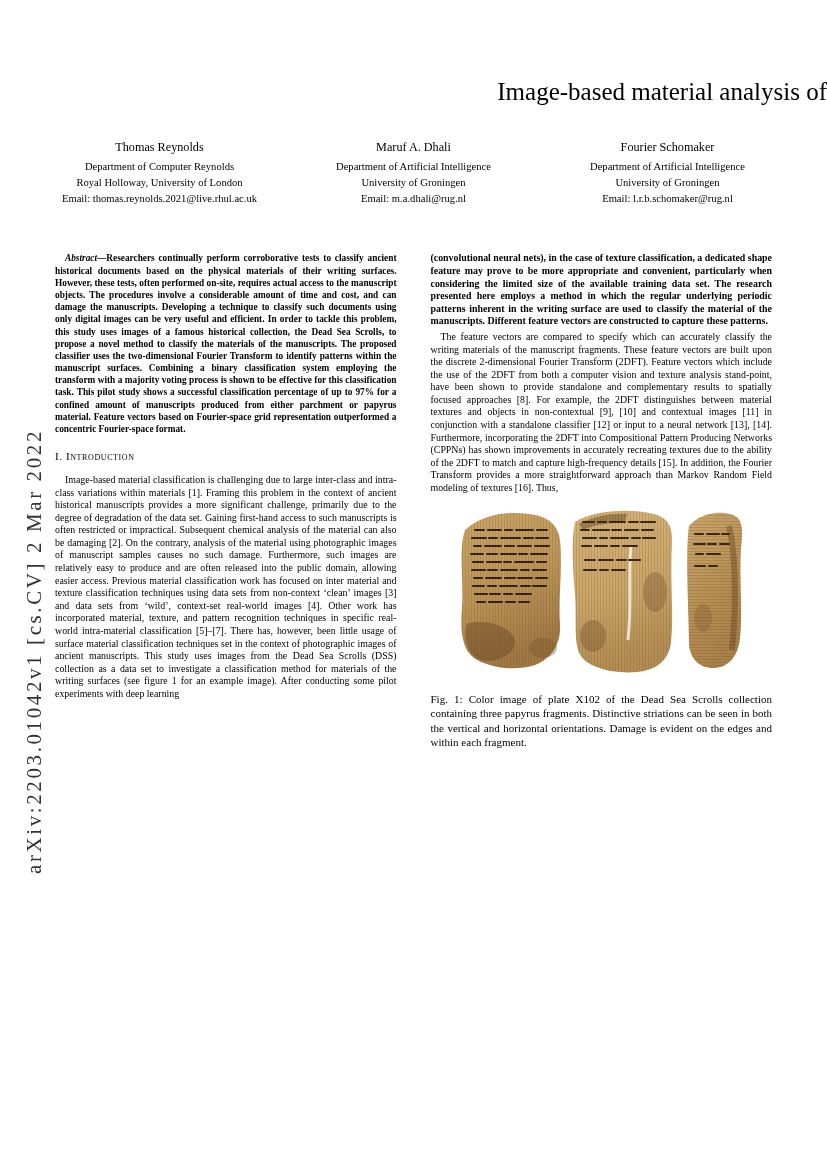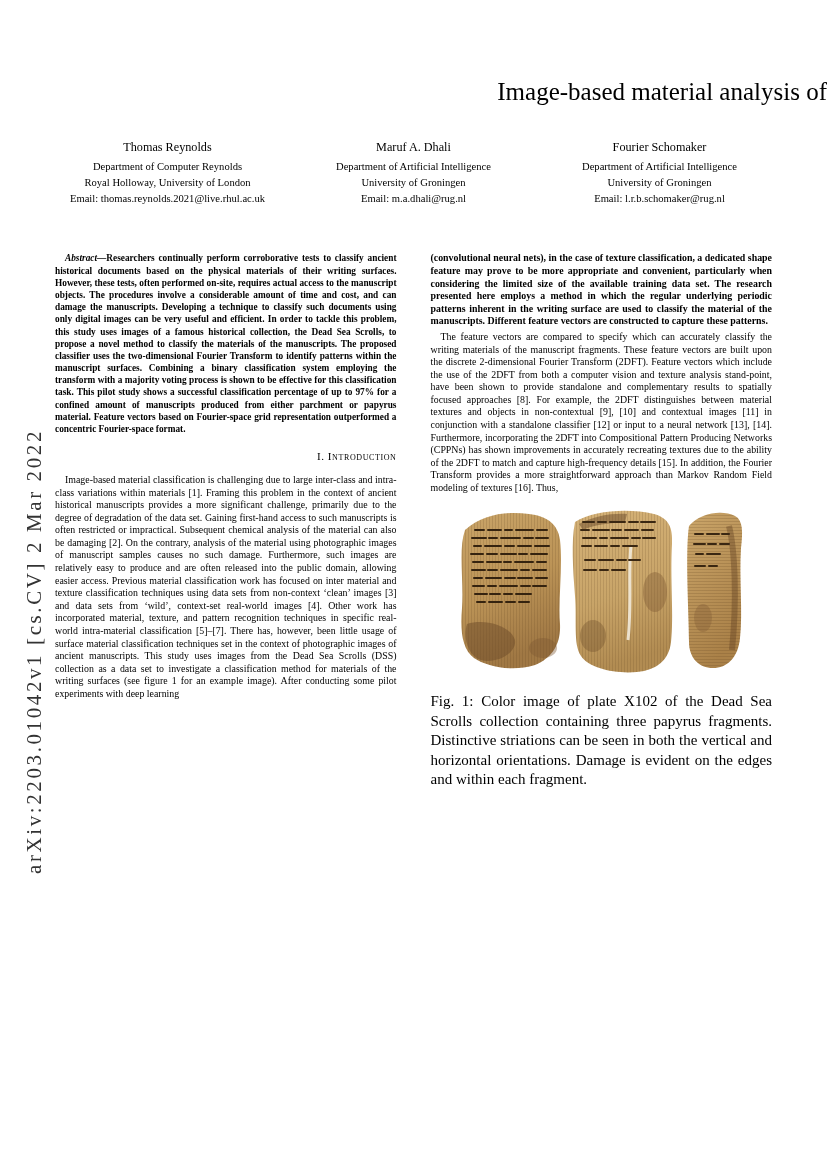--- a/index.html
+++ b/index.html
@@ -28,21 +28,21 @@
     margin-top: 74px;
     text-align: right;
     font-size: 25px;
     font-weight: normal;
     line-height: 1.42;
   }
 
   .authors {
     display: flex;
     justify-content: center;
-    gap: 4px;
+    gap: 12px;
     margin-top: 28px;
   }
   .author {
     width: 242px;
     text-align: center;
     font-size: 10.6px;
     line-height: 1.5;
   }
   .author .author-name { font-size: 12.2px; padding-bottom: 3px; }
 
@@ -61,39 +61,39 @@
 
   .abstract-paragraph {
     font-weight: bold;
     font-size: 9.3px;
     line-height: 1.31;
     text-indent: 10px;
   }
   .abstract-label { font-style: italic; }
 
   .section-heading {
-    text-align: right;
+    text-align: left;
     font-weight: normal;
     font-variant: small-caps;
     font-size: 11px;
     letter-spacing: 0.6px;
     margin: 15px 0 10px;
   }
 
   p.body-par { text-indent: 10px; margin-top: 3px; }
   p.no-indent { text-indent: 0; margin-top: 0; font-weight: bold; }
 
   figure { margin: 14px 0 0; }
   .figure-image-wrap {
     width: 292px;
     margin: 0 auto;
   }
   figcaption {
     margin-top: 10px;
-    font-size: 15px;
+    font-size: 11px;
     line-height: 1.3;
     text-align: justify;
   }
 </style>
 </head>
 <body>
 
 <div class="page">
 
   <div class="arxiv-stamp">arXiv:2203.01042v1  [cs.CV]  2 Mar 2022</div>

